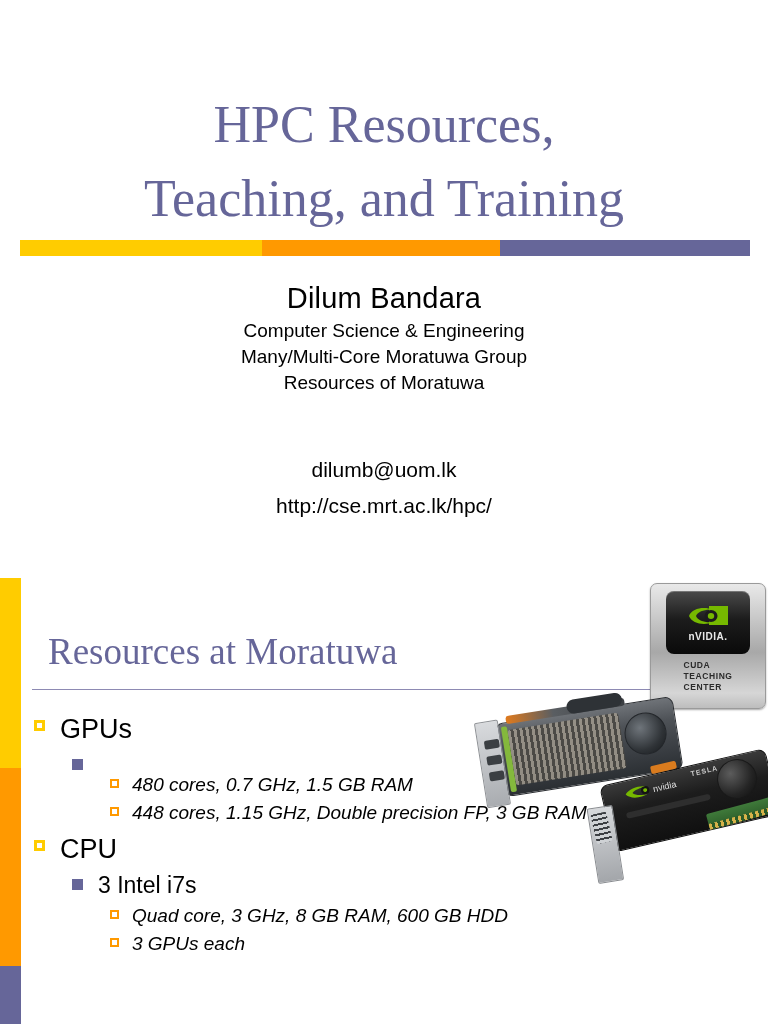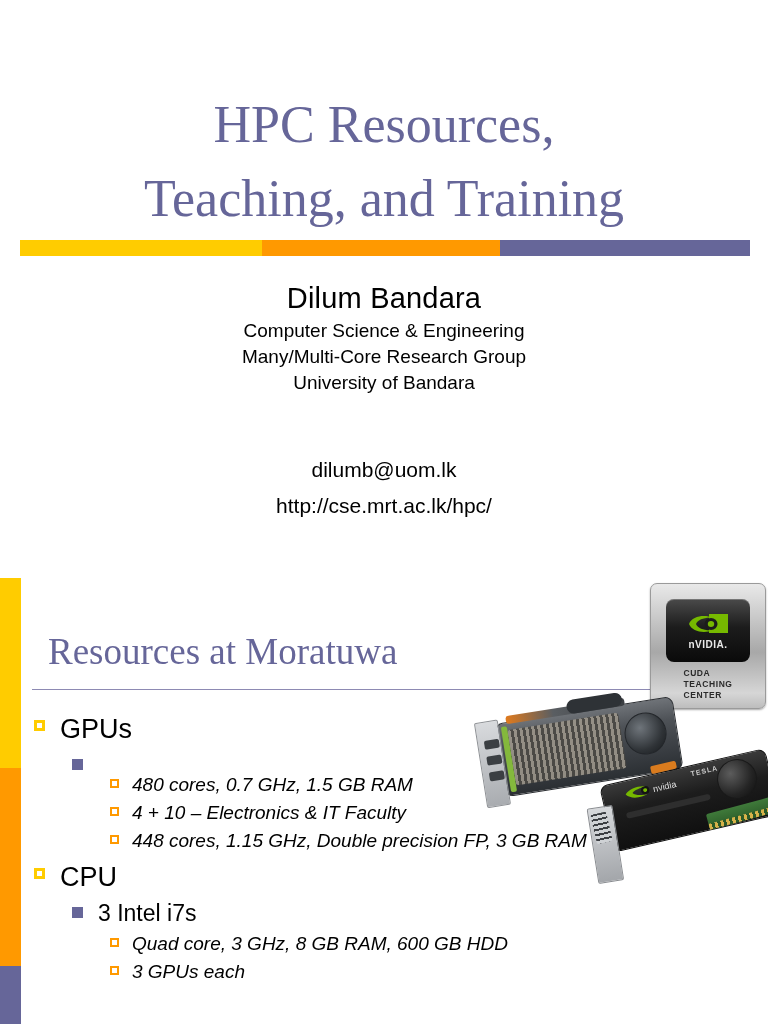--- a/index.html
+++ b/index.html
@@ -89,21 +89,21 @@
   }
   .lvl3 .text { font-size:19px; line-height:27px; color:#000;font-style:italic; }
 
   
   .cuda-badge {
     position:absolute; left:650px; top:583px; width:116px; height:126px;
     border-radius:7px;
     background:linear-gradient(180deg,#e9e9e9 0%,#cfcfcf 22%,#a8a8a8 55%,#d6d6d6 88%,#bdbdbd 100%);
     border:1px solid #9a9a9a;
     box-shadow:0 1px 2px rgba(0,0,0,.35);
-    display:flex; flex-direction:column; align-items:center; padding-top:15px;
+    display:flex; flex-direction:column; align-items:center; padding-top:7px;
   }
   .cuda-tile {
     width:84px; height:63px; border-radius:8px;
     background:linear-gradient(180deg,#4a4a4a 0%,#1c1c1c 45%,#0a0a0a 100%);
     display:flex; align-items:center; justify-content:center; flex-direction:column;
     box-shadow:inset 0 1px 0 rgba(255,255,255,.25);
   }
   .nv-eye { width:46px; height:26px; position:relative; }
   .nv-eye svg { display:block; }
   .nv-word {
@@ -222,22 +222,22 @@
 
     <div class="title-rule">
       <div class="seg seg-yellow"></div>
       <div class="seg seg-orange"></div>
       <div class="seg seg-purple"></div>
     </div>
 
     <div class="author-block">
       <div class="author-name">Dilum Bandara</div>
       <div class="author-line">Computer Science &amp; Engineering</div>
-      <div class="author-line">Many/Multi-Core Research Group</div>
-      <div class="author-line">University of Bandara</div>
+      <div class="author-line">Many/Multi-Core Moratuwa Group</div>
+      <div class="author-line">Resources of Moratuwa</div>
     </div>
 
     <div class="contact-block">
       <div class="contact-line">dilumb@uom.lk</div>
       <div class="contact-line">http://cse.mrt.ac.lk/hpc/</div>
     </div>
   </section>
 
   <section class="slide-content">
 
@@ -265,26 +265,20 @@
           </span>
       </div>
 
       <div class="bullet lvl3">
         <span class="marker">
             <i></i>
           </span>
         <span class="text">480 cores, 0.7 GHz, 1.5 GB RAM</span>
       </div>
 
-      <div class="bullet lvl3">
-        <span class="marker">
-            <i></i>
-          </span>
-        <span class="text">4 + 10 – Electronics &amp; IT Faculty</span>
-      </div>
 
 
       <div class="bullet lvl3">
         <span class="marker">
             <i></i>
           </span>
         <span class="text">448 cores, 1.15 GHz, Double precision FP, 3 GB RAM</span>
       </div>
 
       <div class="bullet lvl1">

